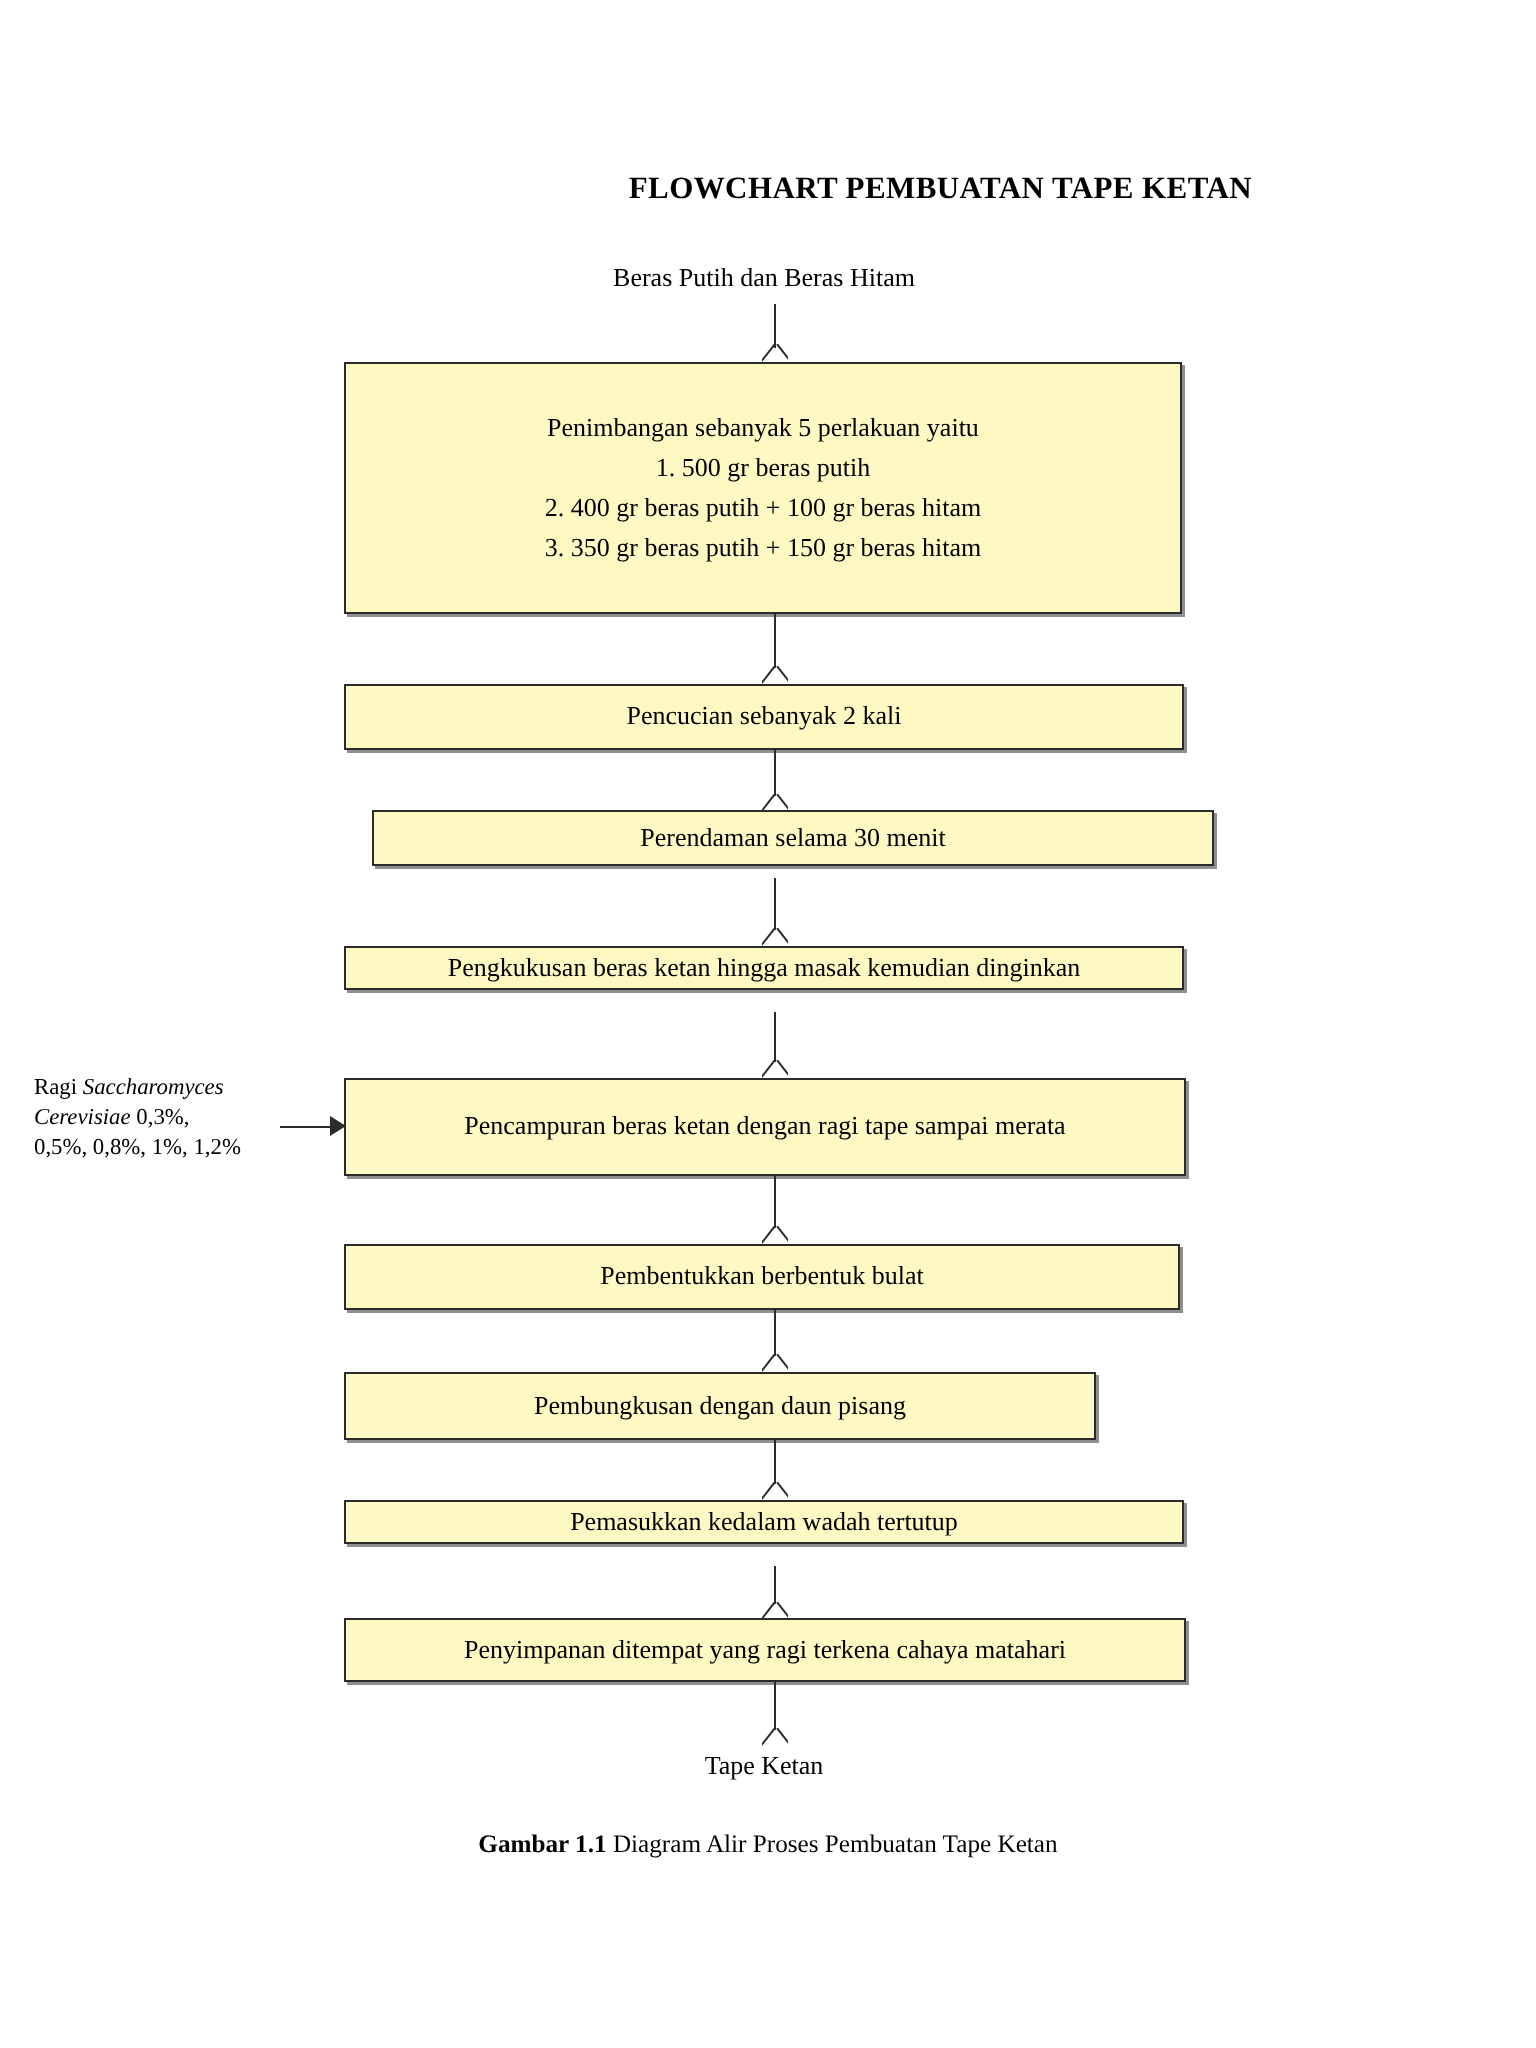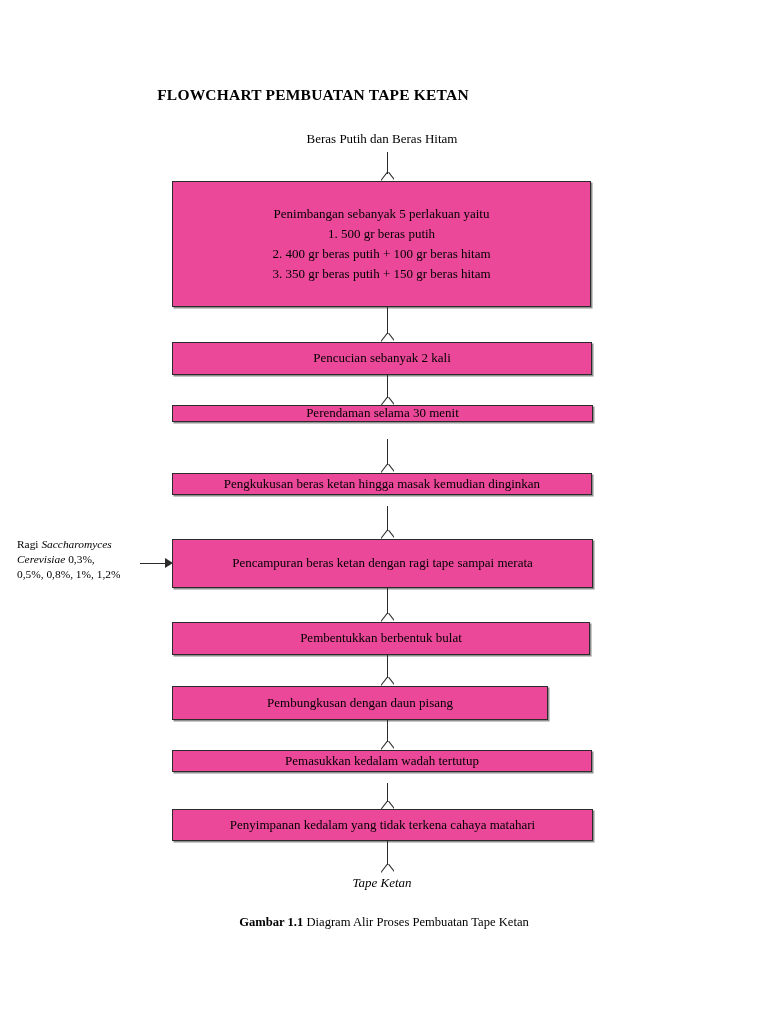--- a/index.html
+++ b/index.html
@@ -15,65 +15,65 @@
     color: #000000;
     overflow: hidden;
   }
 
   
   .doc-title {
     position: absolute;
     left: 0;
     top: 86px;
     width: 626px;
-    text-align: center;
+    text-align: right;
     font-size: 15.5px;
     font-weight: bold;
     letter-spacing: 0.2px;
   }
 
   
   .plain-node {
     position: absolute;
     width: 420px;
     left: 172px;
     text-align: center;
     font-size: 13px;
     line-height: 1.25;
   }
   .plain-node.start { top: 131px; }
-  .plain-node.end   { top: 875px; font-style: italic; }
+  .plain-node.end   { top: 875px; }
 
   
   .flow-box {
     position: absolute;
     left: 172px;
     box-sizing: border-box;
-    background: #ec4899;
+    background: #fef9c3;
     border: 1.4px solid #2b2b2b;
     box-shadow: 1.5px 1.5px 0 0 #8f8f8f;
     display: flex;
     align-items: center;
     justify-content: center;
     text-align: center;
     font-size: 13px;
     line-height: 1.55;
   }
   .flow-box .box-text {
     display: block;
     width: 100%;
     padding: 0 8px;
     box-sizing: border-box;
   }
   .flow-box .box-text .line { display: block; }
 
   
   #box-penimbangan { top: 181px;  width: 419px; height: 126px; }
   #box-pencucian   { top: 342px;  width: 420px; height: 33px; }
-  #box-perendaman  { top: 405px;  width: 421px; height: 17px; }
+  #box-perendaman  { top: 405px;  width: 421px; height: 28px; margin-left: 14px; }
   #box-pengkukusan { top: 473px;  width: 420px; height: 22px; }
   #box-pencampuran { top: 539px;  width: 421px; height: 49px; }
   #box-pembentukan { top: 622px;  width: 418px; height: 33px; }
   #box-pembungkusan{ top: 686px;  width: 376px; height: 34px; }
   #box-pemasukkan  { top: 750px;  width: 420px; height: 22px; }
   #box-penyimpanan { top: 809px;  width: 421px; height: 32px; }
 
   
   .arrow-v {
     position: absolute;
@@ -272,21 +272,21 @@
 <div class="flow-box" id="box-pemasukkan">
   <span class="box-text">Pemasukkan kedalam wadah tertutup</span>
 </div>
 
 <div class="arrow-v" id="arrow-9">
   <span class="shaft"></span>
   <span class="head"></span>
 </div>
 
 <div class="flow-box" id="box-penyimpanan">
-  <span class="box-text">Penyimpanan kedalam yang tidak terkena cahaya matahari</span>
+  <span class="box-text">Penyimpanan ditempat yang ragi terkena cahaya matahari</span>
 </div>
 
 <div class="arrow-v" id="arrow-10">
   <span class="shaft"></span>
   <span class="head"></span>
 </div>
 
 <div class="plain-node end">Tape Ketan</div>
 
 <div class="fig-caption">

